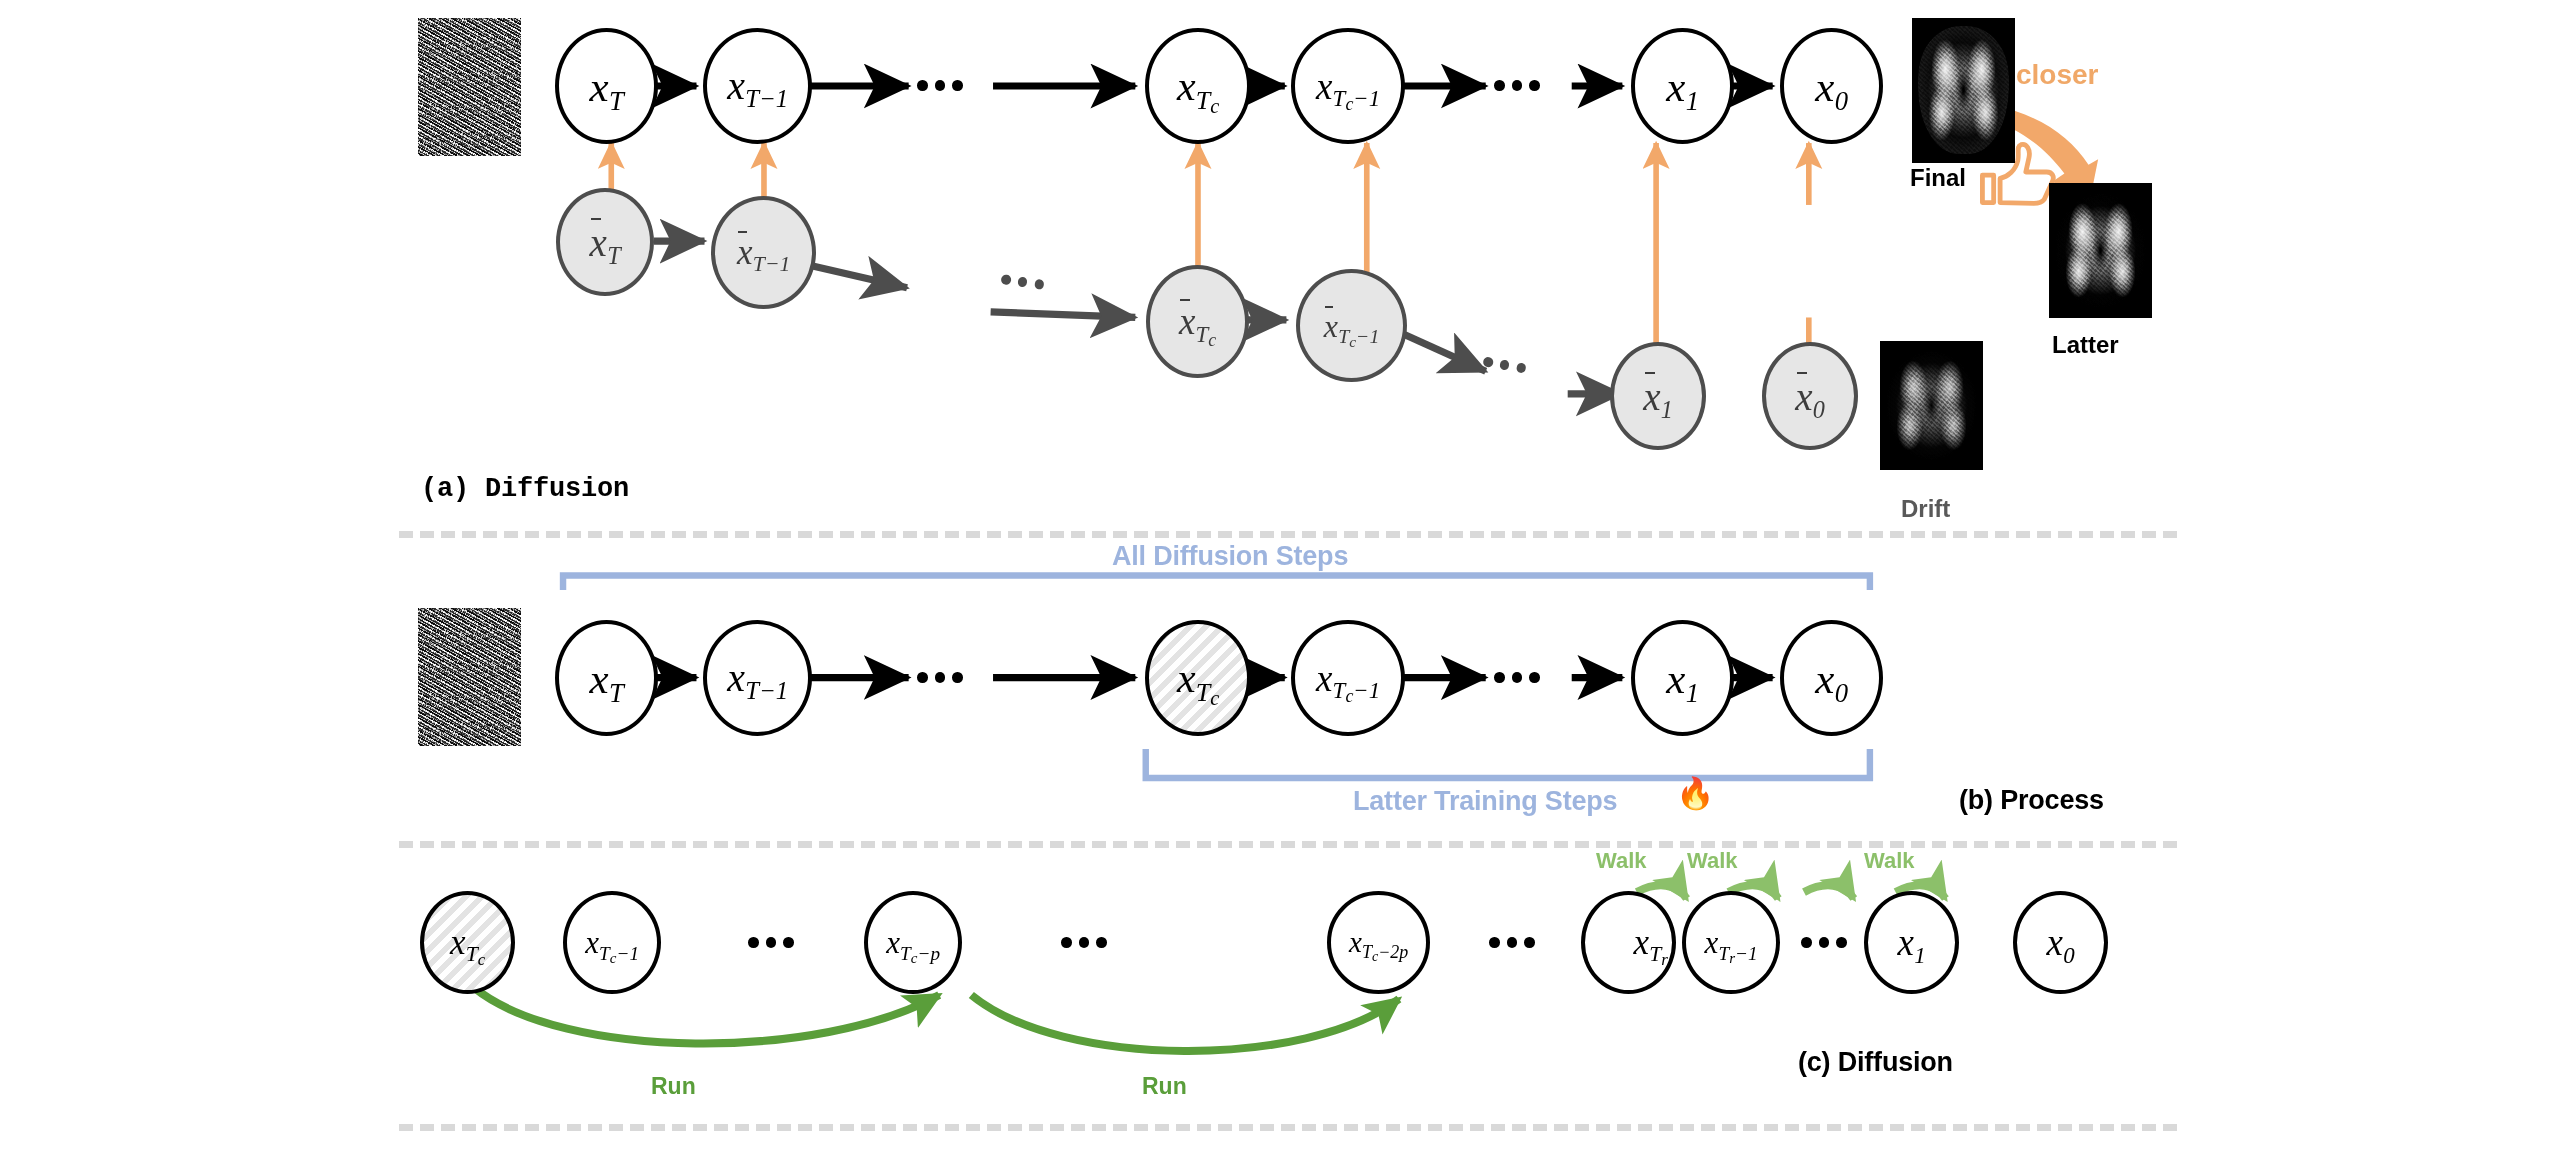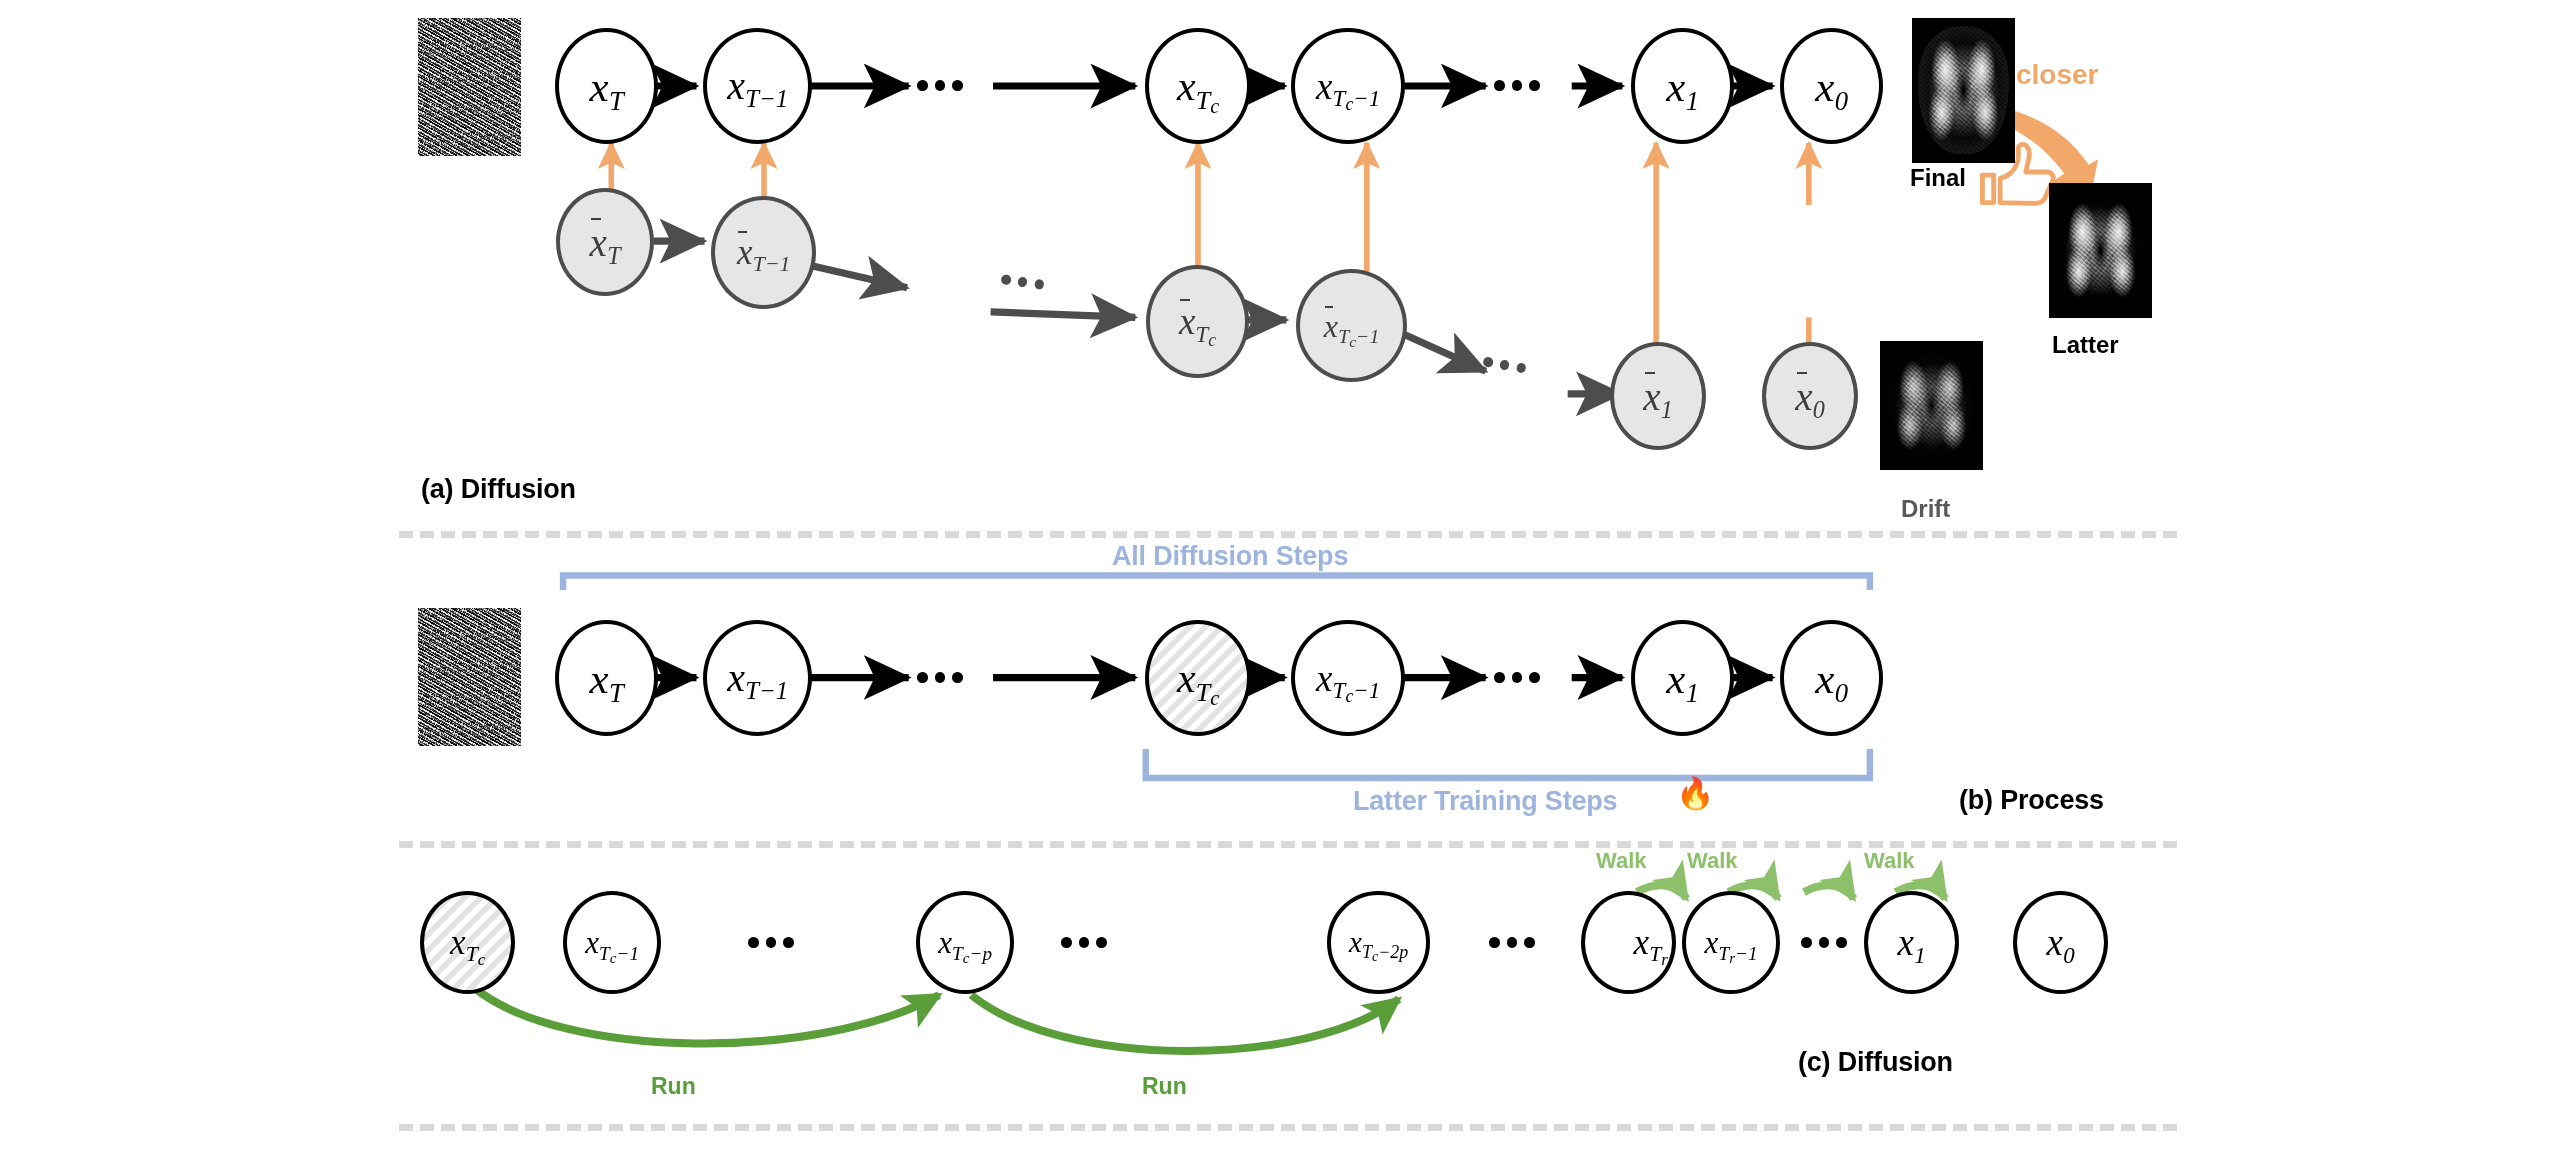--- a/index.html
+++ b/index.html
@@ -250,21 +250,21 @@
   <div class="imglabel gray" style="left:1901px;top:495px;">Drift</div>
 
   <div class="brain" style="left:2049px;top:183px;width:103px;height:135px;">
     <div class="in"></div>
       <div class="tex"></div>
   </div>
   <div class="imglabel" style="left:2052px;top:331px;">Latter</div>
 
   <div class="closer" style="left:2016px;top:59px;">closer</div>
 
-  <div class="cap caption-sec" style="left:421px;top:474px;">(a) Diffusion</div>
+  <div class="cap caption-sec" style="left:421px;top:474px;font-family:Liberation Mono, monospace;">(a) Diffusion</div>
 
   <div class="sep" style="left:399px;top:531px;width:1778px;"></div>
 
   <div class="bracketlabel" style="left:1112px;top:541px;">All Diffusion Steps</div>
 
   <div class="noise" style="left:418px;top:608px;width:103px;height:138px;"></div>
 
   <div class="node white" style="left:555px;top:620px;width:103px;height:116px;">
     <span class="lbl" style="font-size:43px;">x<span class="sub">T</span></span>
   </div>
@@ -309,21 +309,21 @@
     <span class="lbl" style="font-size:35px;">x<span class="sub">T<span class="ssub">c</span></span></span>
   </div>
   <div class="node white" style="left:563px;top:891px;width:98px;height:103px;">
     <span class="lbl" style="font-size:31px;">x<span class="sub">T<span class="ssub">c</span>−1</span></span>
   </div>
   <div class="dots" style="left:748px;top:937px;">
     <i></i>
       <i></i>
       <i></i>
   </div>
-  <div class="node white" style="left:916px;top:891px;width:98px;height:103px;justify-content:center;">
+  <div class="node white" style="left:864px;top:891px;width:98px;height:103px;justify-content:center;">
     <span class="lbl" style="font-size:31px;">x<span class="sub">T<span class="ssub">c</span>−p</span></span>
   </div>
   <div class="dots" style="left:1061px;top:937px;">
     <i></i>
       <i></i>
       <i></i>
   </div>
   <div class="node white" style="left:1327px;top:891px;width:103px;height:103px;">
     <span class="lbl" style="font-size:29px;">x<span class="sub">T<span class="ssub">c</span>−2p</span></span>
   </div>

